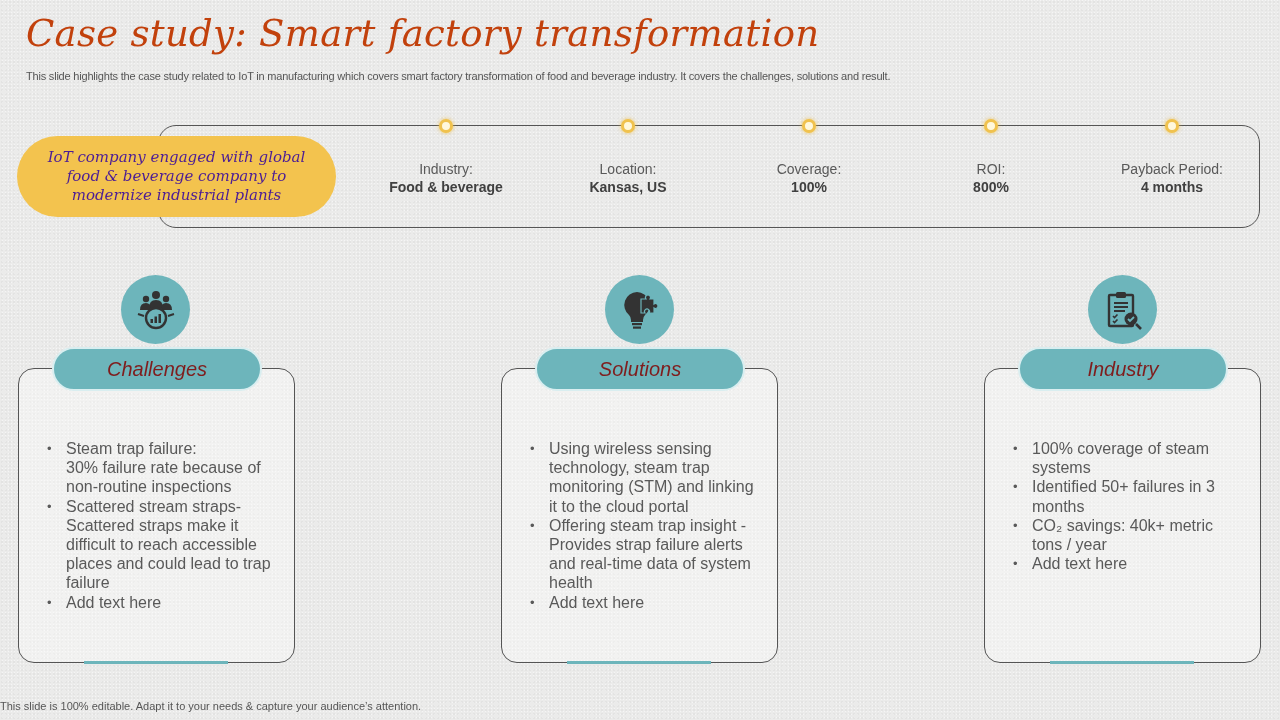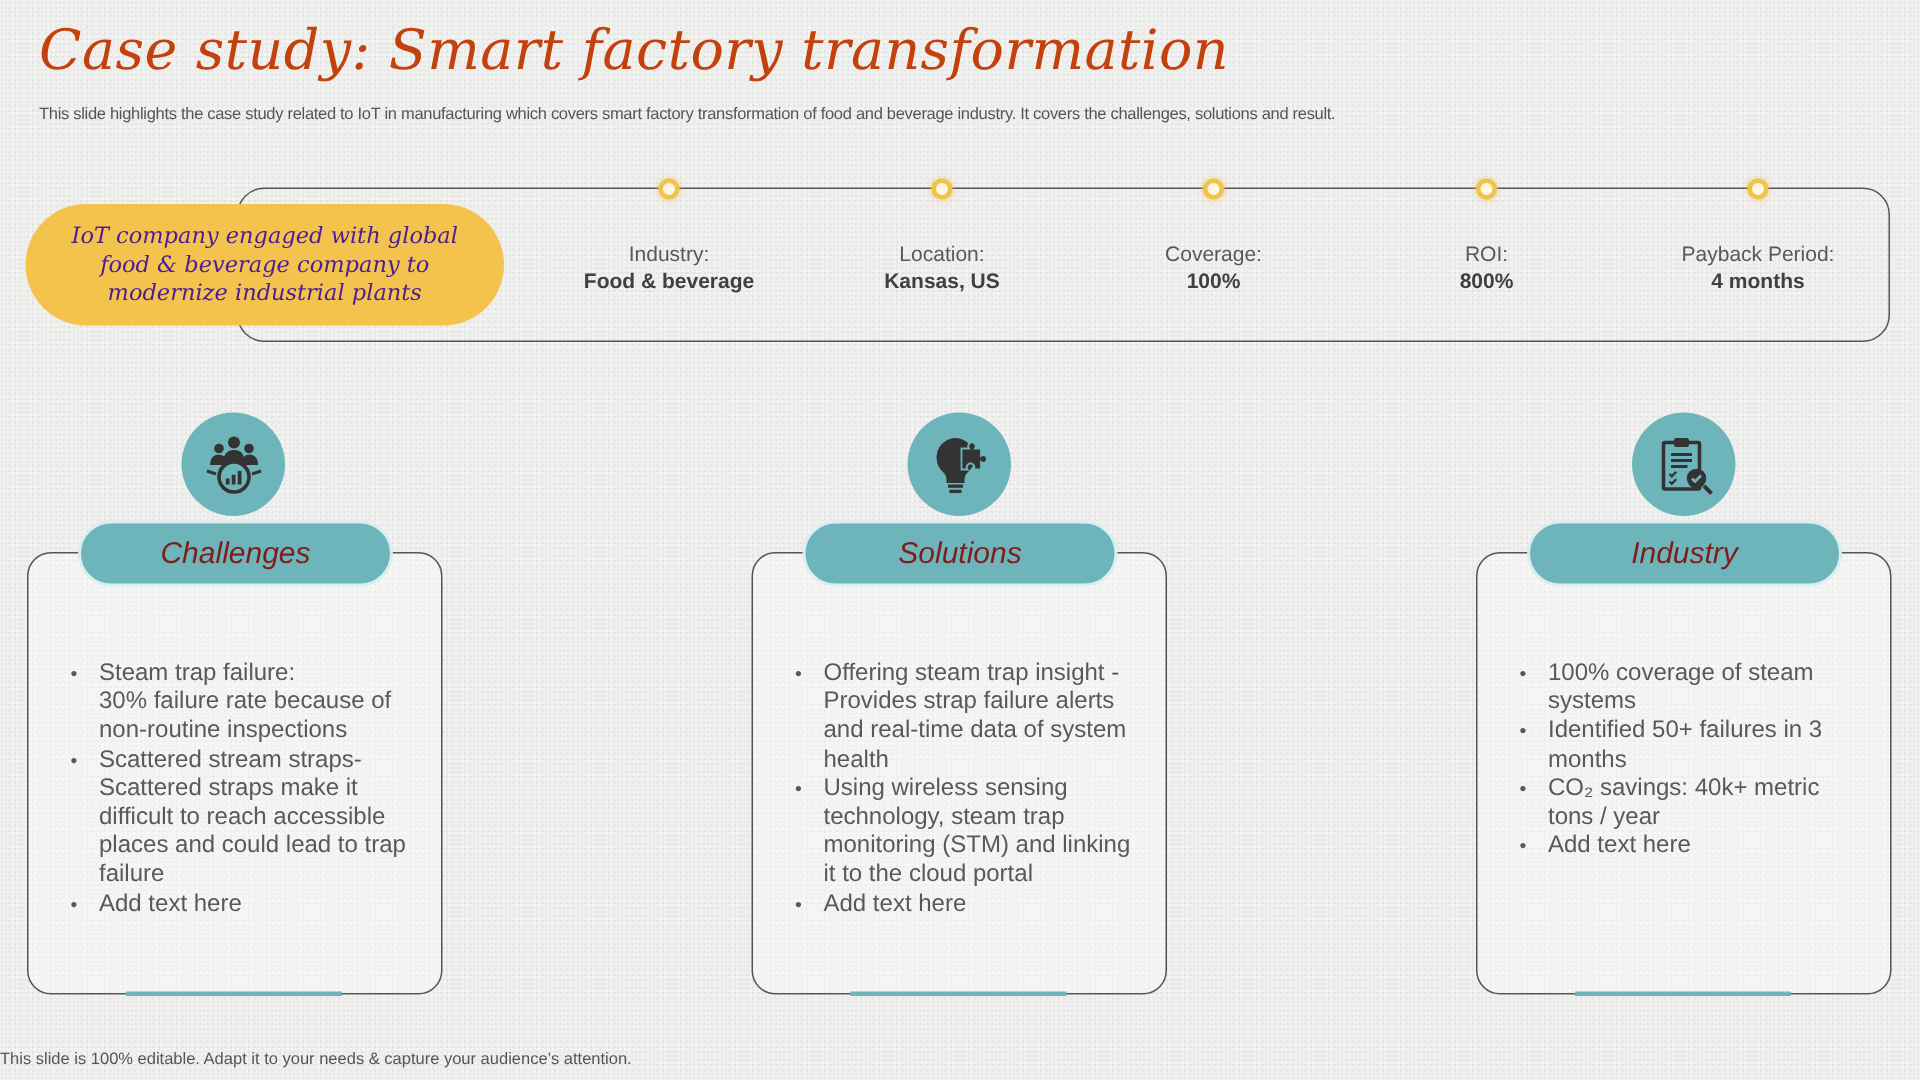--- a/index.html
+++ b/index.html
@@ -148,22 +148,22 @@
     <rect x="16.5" y="31" width="2.5" height="4" fill="#333"></rect>
     <rect x="20.5" y="28.5" width="2.5" height="6.5" fill="#333"></rect>
     <rect x="24.5" y="26" width="2.5" height="9" fill="#333"></rect>
     <path d="M4 26 l6 2 M40 26 l-6 2" stroke="#333" stroke-width="2"></path>
   </svg>
 </div>
 <div class="header-pill" style="left:52px">Challenges</div>
 
 <div class="card" style="left:501px">
   <ul class="bullets" style="top:70px">
+    <li><span>Using wireless sensing technology,  steam trap monitoring (STM) and linking it to the cloud portal</span></li>
     <li><span>Offering steam trap insight - Provides strap failure alerts and real-time data of system health</span></li>
-    <li><span>Using wireless sensing technology,  steam trap monitoring (STM) and linking it to the cloud portal</span></li>
     <li><span>Add text here</span></li>
   </ul>
   <div class="bottom-accent"></div>
 </div>
 <div class="icon-circle" style="left:605px">
   <svg width="44" height="44" viewBox="0 0 44 44">
     <path d="M19 4 a13 13 0 0 0 -8 23 q2 2 2 5 v2 h12 v-2 q0-3 2-5 a13 13 0 0 0 -8 -23 z" fill="#333"></path>
     <rect x="14" y="35" width="10" height="2.2" fill="#333"></rect>
     <rect x="15" y="38.5" width="8" height="2.2" fill="#333"></rect>
     <path d="M23 11 h5 a2.5 2.5 0 1 1 4 0 h4 v5 a2.5 2.5 0 1 1 0 4 v5 h-5 a2.5 2.5 0 1 0 -4 0 h-4 z" fill="#333" stroke="#6db5bb" stroke-width="1.2"></path>

